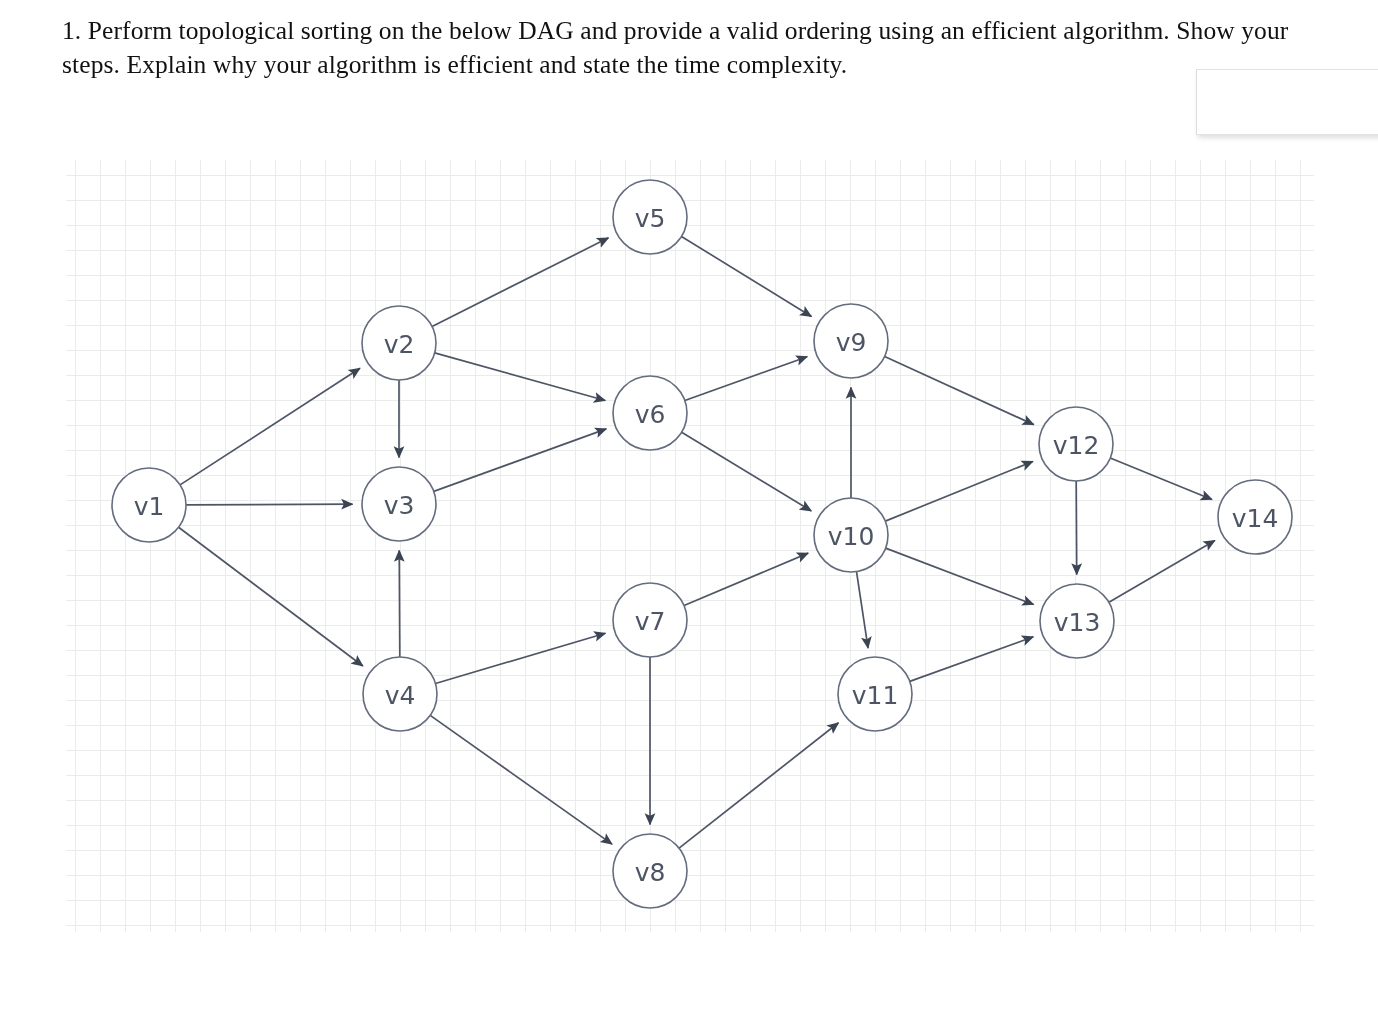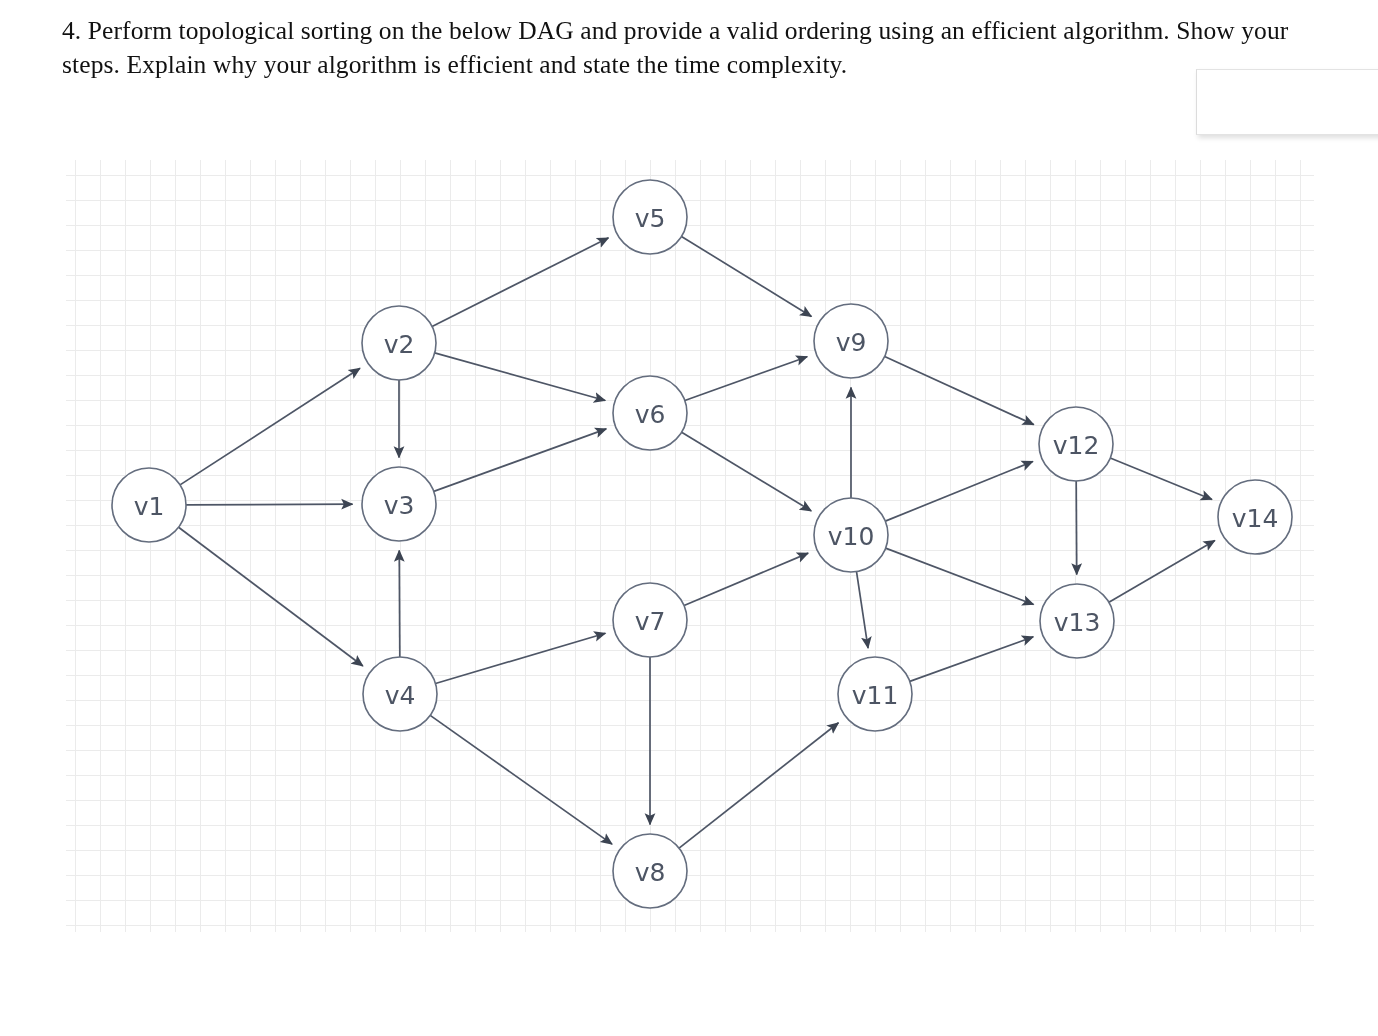--- a/index.html
+++ b/index.html
@@ -72,21 +72,21 @@
     fill: #4d5564;
     font-family: "DejaVu Sans", sans-serif;
     font-size: 25px;
     text-anchor: middle;
     dominant-baseline: central;
   }
 </style>
 </head>
 <body>
 
-<div id="question-block">4. Perform topological sorting on the below DAG and provide a valid ordering using an efficient algorithm. Show your steps. Explain why your algorithm is efficient and state the time complexity.</div>
+<div id="question-block">1. Perform topological sorting on the below DAG and provide a valid ordering using an efficient algorithm. Show your steps. Explain why your algorithm is efficient and state the time complexity.</div>
 
 <div id="diagram-canvas">
   <svg id="diagram-svg" width="1378" height="1036">
     <defs>
       <pattern id="gridPattern" width="25" height="25" patternUnits="userSpaceOnUse">
         <path d="M 25 0 L 0 0 0 25" fill="none" stroke="#ebebeb" stroke-width="2"></path>
       </pattern>
       <marker id="arrowHead" viewBox="0 0 10 10" refX="9.2" refY="5" markerWidth="7.2" markerHeight="7.2" orient="auto-start-reverse">
         <path d="M 0 0.6 L 10 5 L 0 9.4 L 2.1 5 Z" fill="#3c4452"></path>
       </marker>

